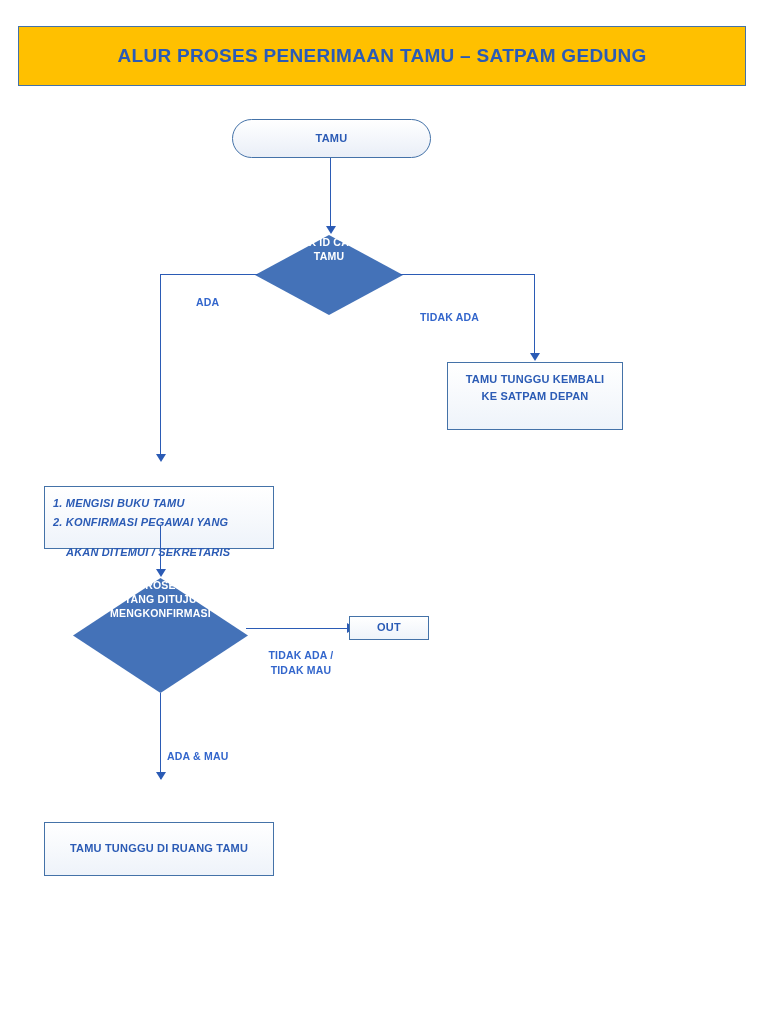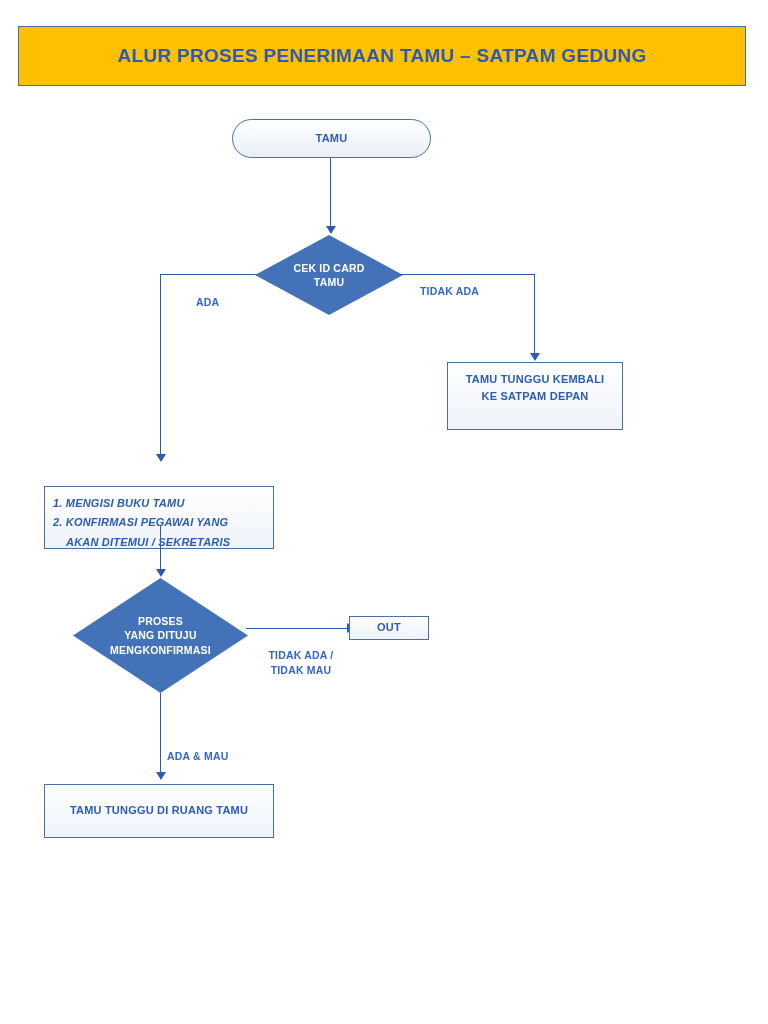--- a/index.html
+++ b/index.html
@@ -76,39 +76,38 @@
     text-align: center;
     line-height: 1.55;
     padding: 0 6px;
   }
   .list-lines {
     text-align: left;
     line-height: 1.75;
     padding: 7px 0 0 8px;
     width: 100%;
   }
-  .list-lines .indent { padding-left: 13px; display: block; }
+  .list-lines .indent { padding-left: 13px; display: block; margin-top: 10px; }
 
   
   .diamond {
     position: absolute;
   }
   .diamond .shape {
     position: absolute;
     left: 0; top: 0;
     width: 100%; height: 100%;
     background: #4472B8;
     clip-path: polygon(50% 0%, 100% 50%, 50% 100%, 0% 50%);
   }
   .diamond .dtext {
     position: absolute;
     left: 0; top: 0;
     width: 100%; height: 100%;
     display: flex;
-    align-items: center;
     justify-content: center;
     color: #ffffff;
     font-size: 10.5px;
     font-weight: bold;
     line-height: 1.35;
     text-align: center;
     letter-spacing: 0.2px;
   }
 
   
@@ -177,21 +176,21 @@
   </div>
 
   <div class="hline" style="left:160px; top:274px; width:98px;"></div>
   <div class="vline" style="left:160px; top:274px; height:181px;"></div>
   <div class="arrow-down" style="left:156px; top:454px;"></div>
   <div class="edge-label" style="left:196px; top:259px;">ADA</div>
 
   <div class="hline" style="left:400px; top:274px; width:134px;"></div>
   <div class="vline" style="left:534px; top:274px; height:80px;"></div>
   <div class="arrow-down" style="left:530px; top:353px;"></div>
-  <div class="edge-label" style="left:420px; top:248px;">TIDAK ADA</div>
+  <div class="edge-label" style="left:420px; top:274px;">TIDAK ADA</div>
 
   <div class="node rectbox top-v" style="left:447px; top:362px; width:176px; height:68px;">
     <span class="box-lines" style="padding-top:8px;">
       <span>TAMU TUNGGU KEMBALI</span><br>
       <span>KE SATPAM DEPAN</span>
     </span>
   </div>
 
   <div class="node rectbox top-v" style="left:44px; top:486px; width:230px; height:63px;font-style:italic;">
     <span class="list-lines">
@@ -223,17 +222,17 @@
   </div>
 
   <div class="node rectbox center-v" style="left:349px; top:616px; width:80px; height:24px;">
     <span class="box-lines">OUT</span>
   </div>
 
   <div class="vline" style="left:160px; top:693px; height:86px;"></div>
   <div class="arrow-down" style="left:156px; top:772px;"></div>
   <div class="edge-label" style="left:167px; top:713px;">ADA &amp; MAU</div>
 
-  <div class="node rectbox center-v" style="left:44px; top:784px; width:230px; height:54px;">
+  <div class="node rectbox center-v" style="left:44px; top:822px; width:230px; height:54px;">
     <span class="box-lines">TAMU TUNGGU DI RUANG TAMU</span>
   </div>
 
 </div>
 
 </body></html>

